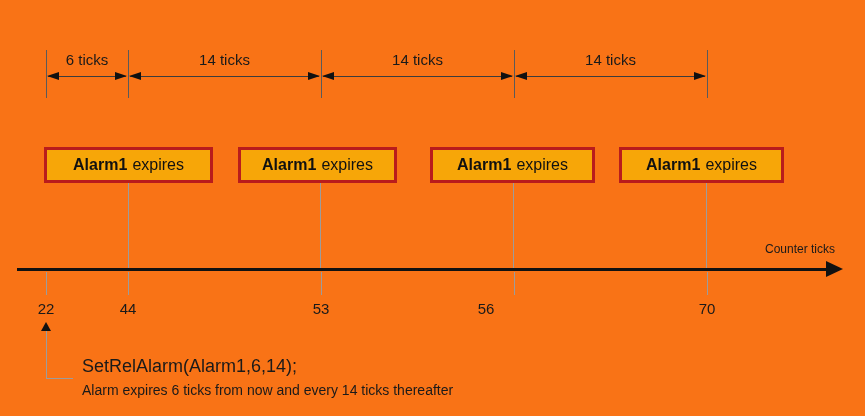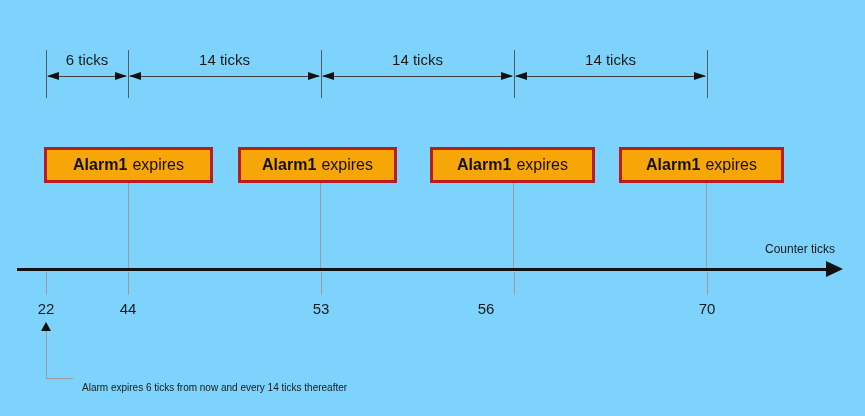--- a/index.html
+++ b/index.html
@@ -6,21 +6,21 @@
     margin: 0;
     padding: 0;
     background: #ffffff;
     font-family: "Liberation Sans", sans-serif;
     color: #1a1a1a;
   }
   .diagram {
     position: relative;
     width: 865px;
     height: 416px;
-    background: #7dd3fc;
+    background: #f97316;
     overflow: hidden;
   }
   
   .vline {
     position: absolute;
     top: 50px;
     height: 48px;
     width: 1px;
     background: #5a5a5a;
   }
@@ -167,21 +167,21 @@
     left: 82px;
     top: 356px;
     font-size: 18px;
     color: #1a1a1a;
     white-space: nowrap;
   }
   .desc-text {
     position: absolute;
     left: 82px;
     top: 382px;
-    font-size: 10px;
+    font-size: 14px;
     color: #1a1a1a;
     white-space: nowrap;
   }
 </style>
 </head>
 <body>
 
 <div class="diagram">
 
   <div class="vline" style="left:46px"></div>
@@ -249,15 +249,16 @@
 
   <div class="tick-num" style="left:24px">22</div>
   <div class="tick-num" style="left:106px">44</div>
   <div class="tick-num" style="left:299px">53</div>
   <div class="tick-num" style="left:464px">56</div>
   <div class="tick-num" style="left:685px">70</div>
 
   <div class="up-arrow"></div>
   <div class="elbow-v"></div>
   <div class="elbow-h"></div>
+  <div class="code-text">SetRelAlarm(Alarm1,6,14);</div>
   <div class="desc-text">Alarm expires 6 ticks from now and every 14 ticks thereafter</div>
 
 </div>
 
 </body></html>

